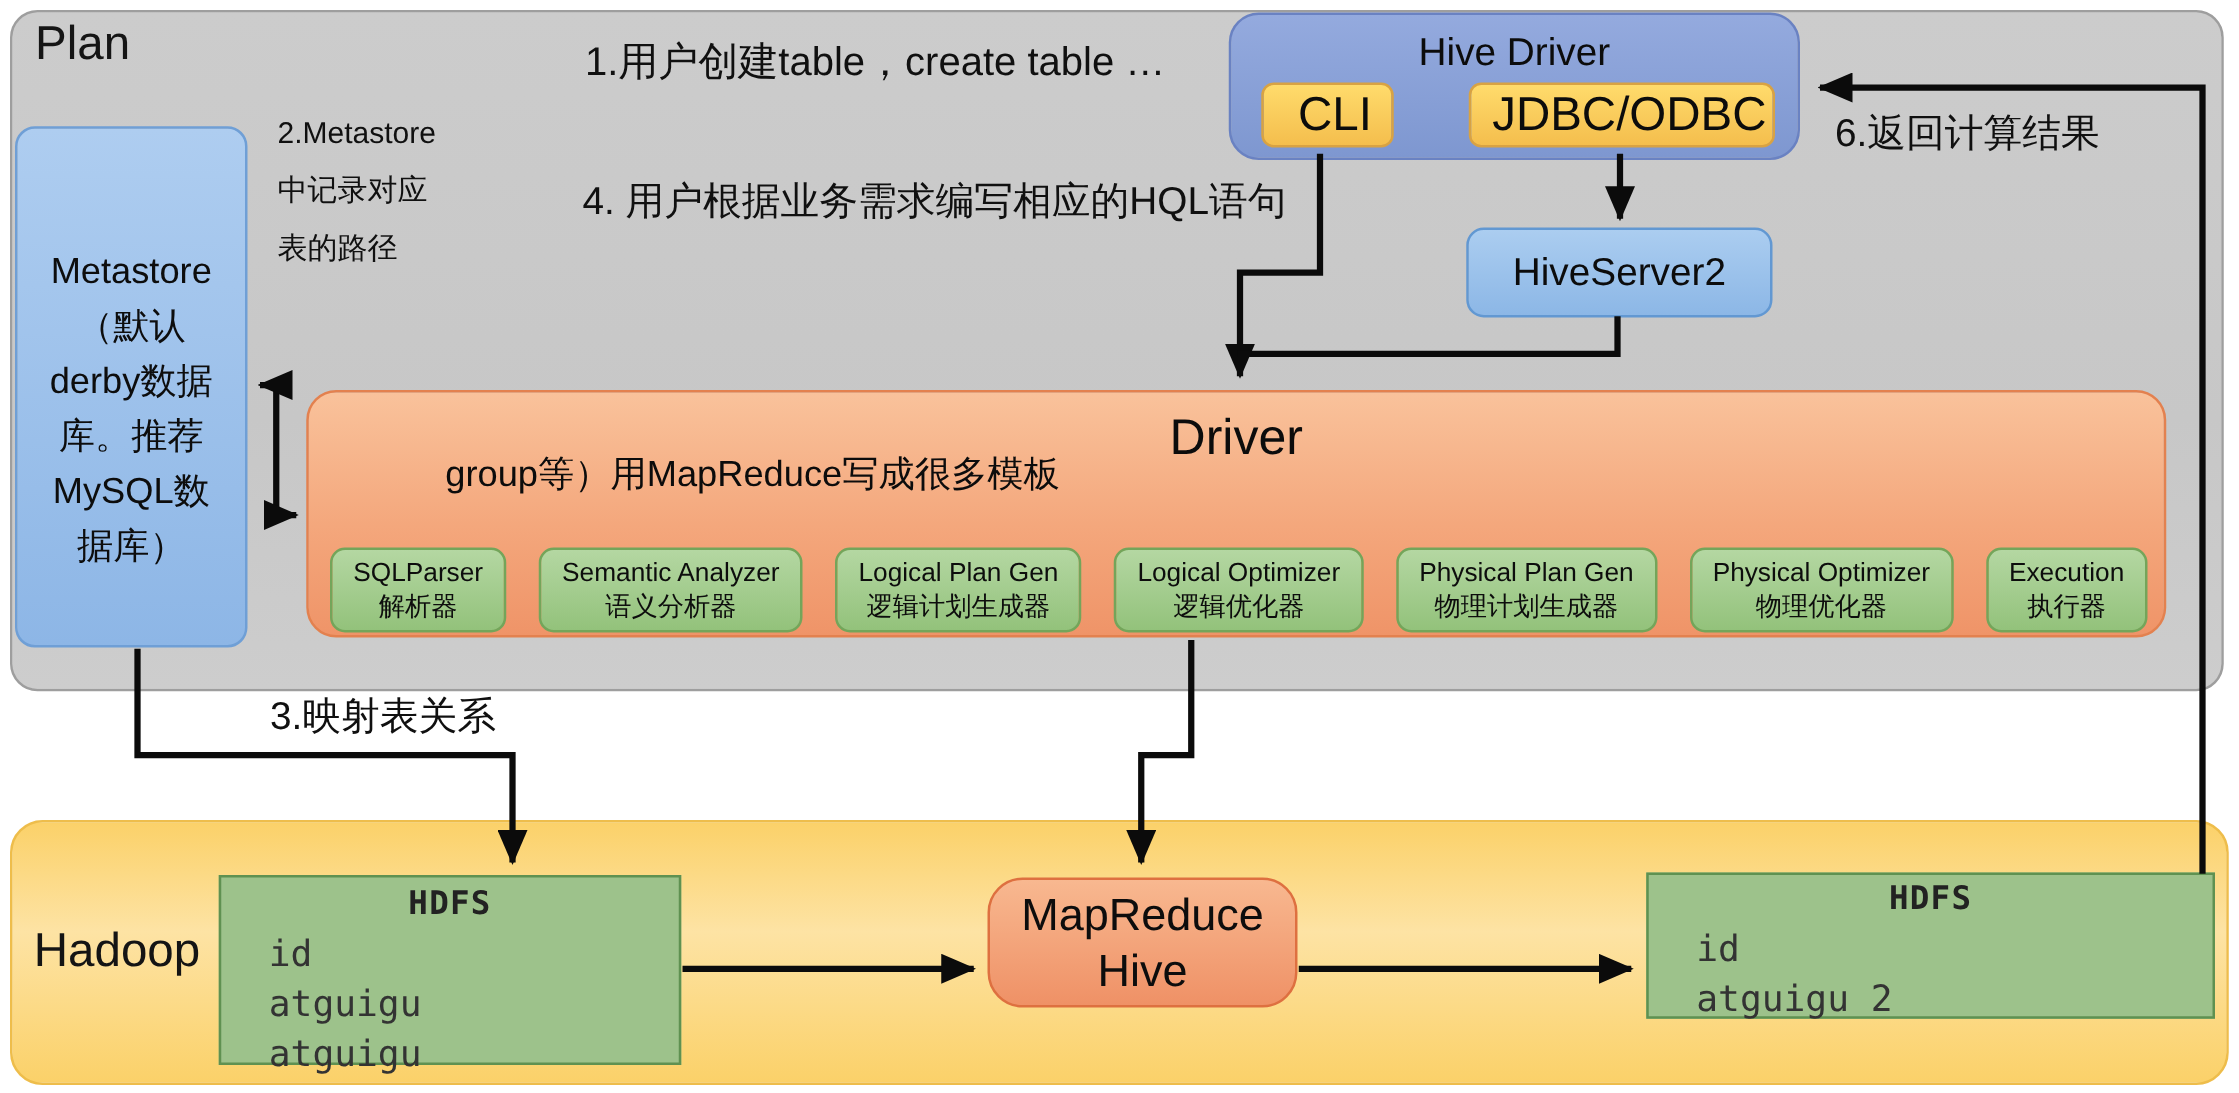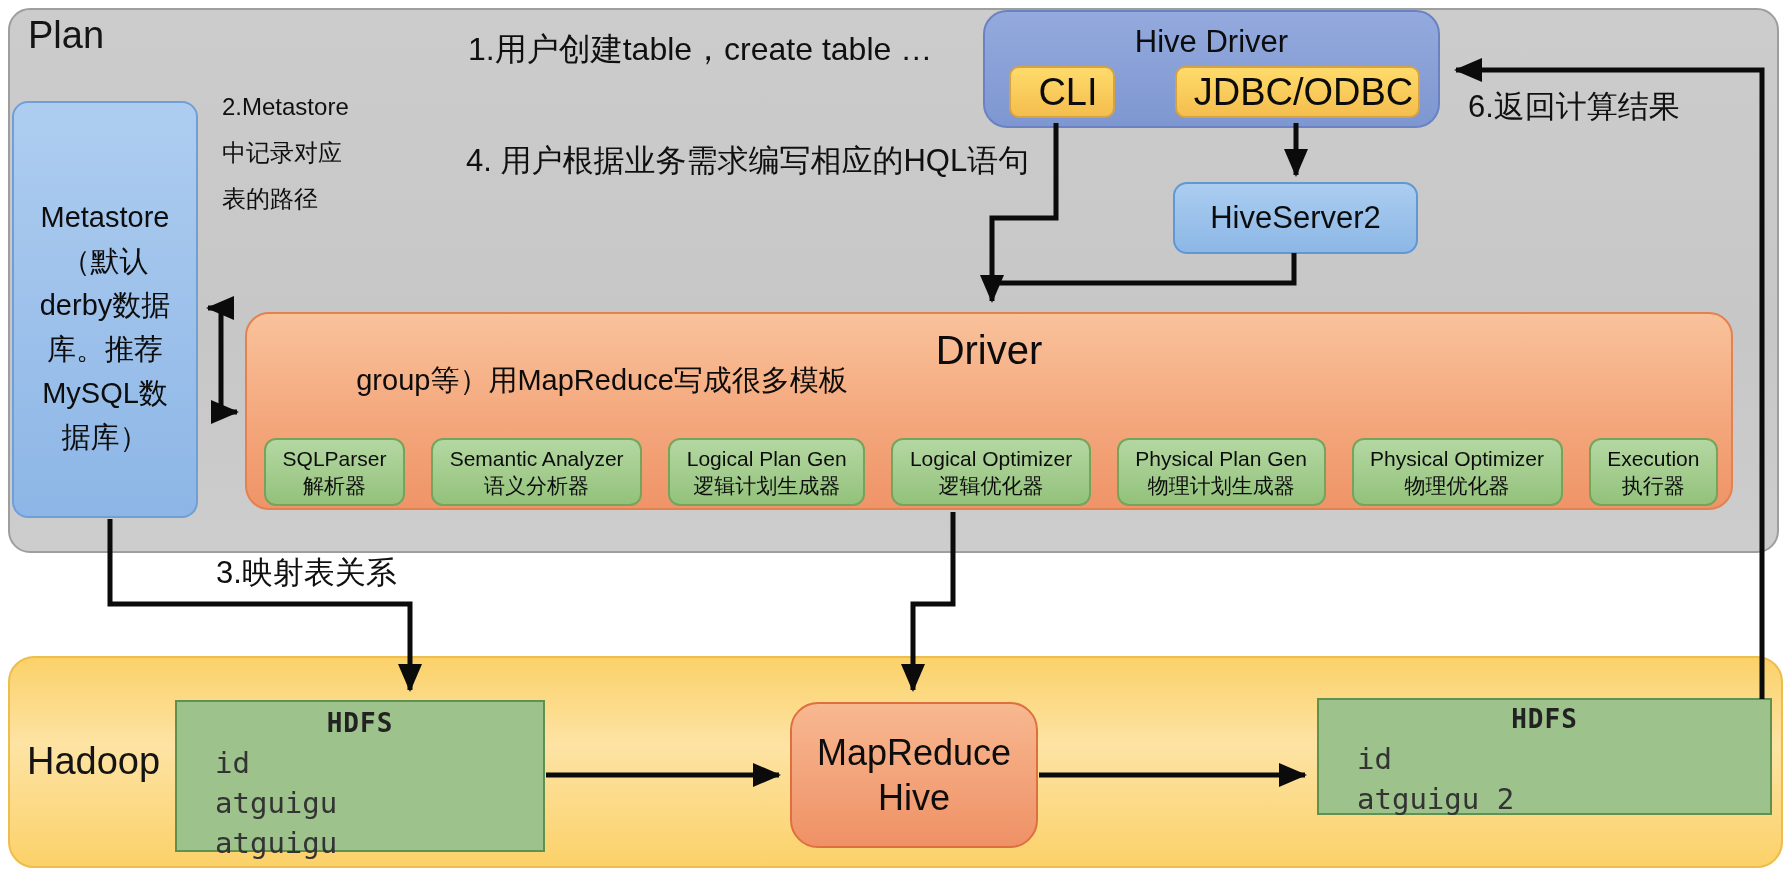--- a/index.html
+++ b/index.html
@@ -91,21 +91,21 @@
     font-family:"DejaVu Sans Mono",monospace;color:#222;
   }
   .hdfs-left{left:175px;top:700px;width:370px;height:152px;}
   .hdfs-right{left:1317px;top:698px;width:455px;height:117px;}
   .hdfs-title{text-align:center;font-weight:bold;font-size:26px;margin-top:6px;letter-spacing:1px;}
   .hdfs-rows{margin:5px 0 0 38px;font-size:29px;line-height:40px;color:#333;}
   .hdfs-right .hdfs-title{margin-top:4px;}
   .hdfs-right .hdfs-rows{line-height:40px;}
 
   .mapreduce-box{
-    left:790px;top:702px;width:248px;height:146px;box-sizing:border-box;
+    left:790px;top:702px;width:248px;height:104px;box-sizing:border-box;
     background:linear-gradient(180deg,#f8b890 0%,#ef9166 100%);
     border:2px solid #de7040;border-radius:28px;
     display:flex;flex-direction:column;align-items:center;justify-content:center;
     font-size:36px;line-height:45px;color:#0d0d0d;
   }
 
   
   .arrows{position:absolute;left:0;top:0;width:1791px;height:874px;pointer-events:none;}
   .arrows path{stroke:#0b0b0b;stroke-width:5;fill:none;}
 </style>

